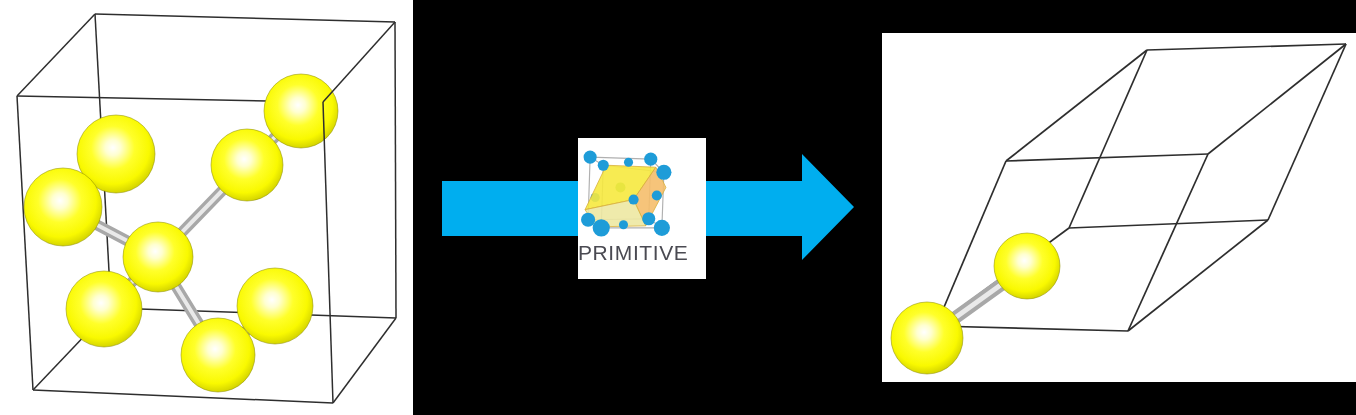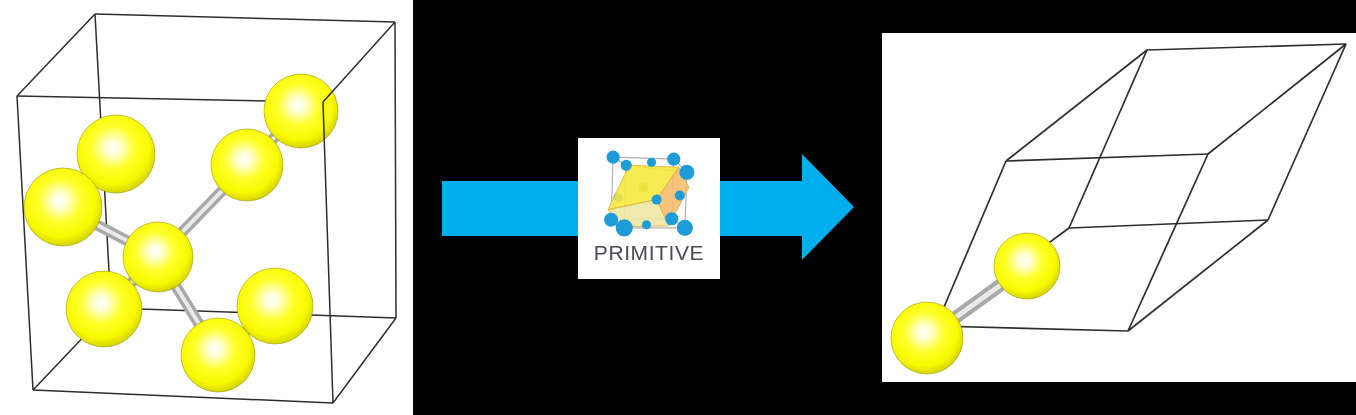--- a/index.html
+++ b/index.html
@@ -2,22 +2,22 @@
 <html><head>
 <meta charset="utf-8">
 <style>
   html,body{margin:0;padding:0;background:#000;}
   .canvas{position:relative;width:1356px;height:415px;overflow:hidden;font-family:"Liberation Sans",sans-serif;}
   .panel{position:absolute;}
   .panel-left{left:0;top:0;width:413px;height:415px;}
   .panel-right{left:882px;top:33px;width:474px;height:349px;}
   .panel svg{display:block;width:100%;height:100%;}
   .arrow-svg{position:absolute;left:0;top:0;width:1356px;height:415px;pointer-events:none;}
-  .prim-box{position:absolute;left:578px;top:138px;width:142px;height:141px;
-            display:flex;flex-direction:column;align-items:center;}
+  .prim-box{position:absolute;left:578px;top:138px;width:128px;height:141px;
+            display:flex;flex-direction:column;}
   .prim-icon{width:96px;height:93px;margin-top:9px;}
   .prim-label{font-size:21px;font-weight:500;letter-spacing:0.6px;margin-top:1px;line-height:1.1;}
 </style>
 </head>
 <body style="background: rgb(0, 0, 0);">
 
 <div class="canvas" style="background: rgb(0, 0, 0);">
 
   <div class="panel panel-left" style="background: rgb(255, 255, 255);">
     <svg id="left-svg" viewBox="0 0 413 415">

